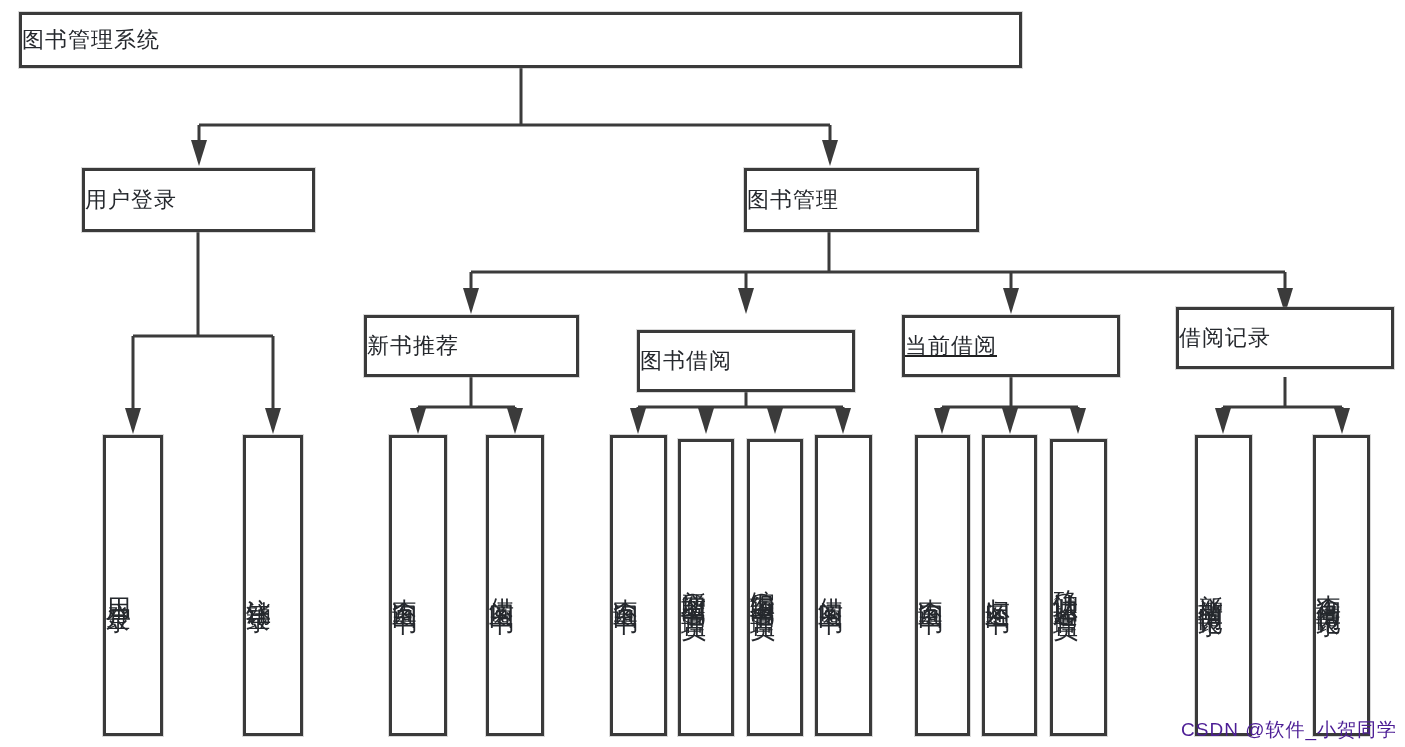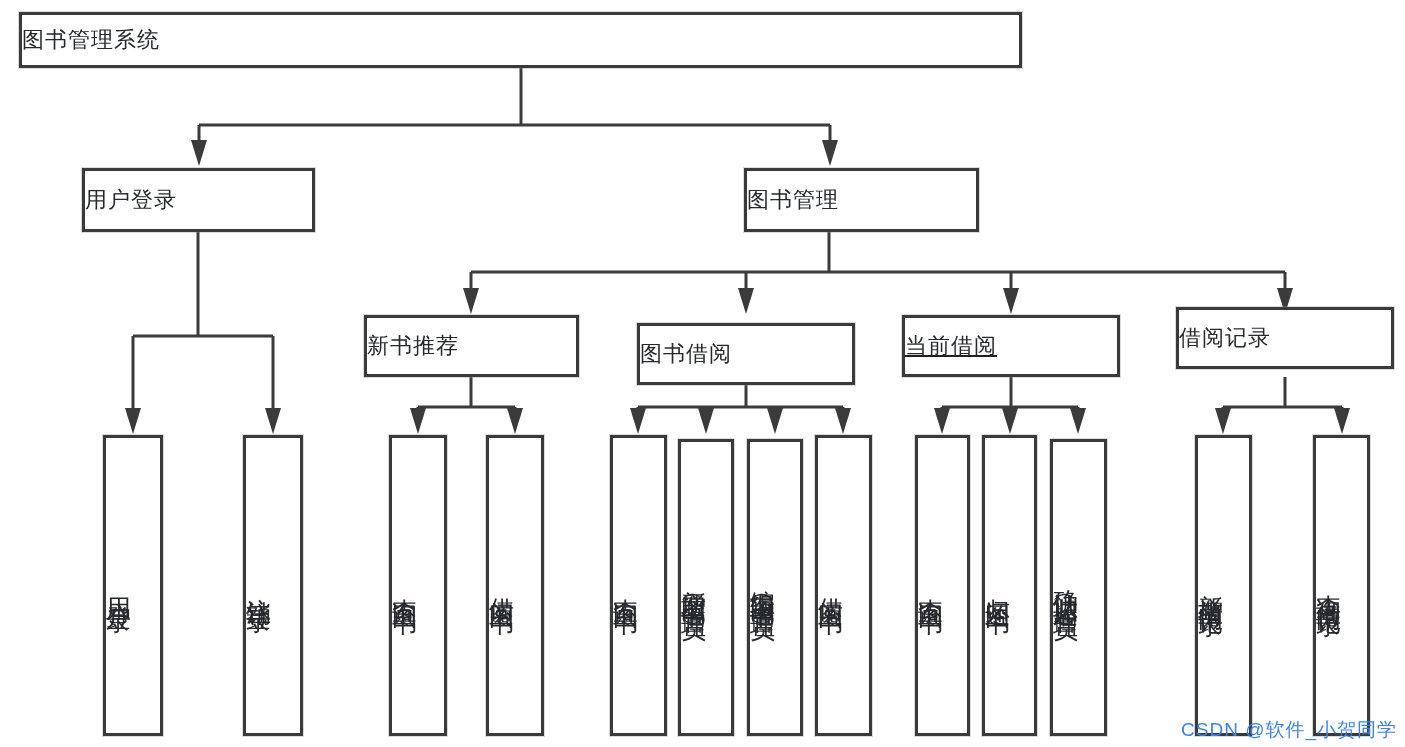--- a/index.html
+++ b/index.html
@@ -44,21 +44,21 @@
     font-size:25px;
     letter-spacing:4px;
     color:#25282d;
     line-height:1;
   }
   .watermark{
     position:absolute;
     right:8px;
     bottom:4px;
     font-size:19px;
-    color:#3b82f6;
+    color:#4c1d95;
     letter-spacing:1px;
     z-index:3;
     white-space:nowrap;
   }
 </style>
 </head>
 <body>
 
 <div class="canvas">
 
@@ -109,21 +109,21 @@
   <div class="node hbox" style="left:82px;top:168px;width:233px;height:64px;">
     <span>用户登录</span>
   </div>
   <div class="node hbox" style="left:712px;top:168px;width:235px;height:64px;margin-left:32px;">
     <span>图书管理</span>
   </div>
 
   <div class="node hbox" style="left:364px;top:315px;width:215px;height:62px;">
     <span>新书推荐</span>
   </div>
-  <div class="node hbox" style="left:637px;top:323px;width:218px;height:62px;font-family:Liberation Mono, monospace;">
+  <div class="node hbox" style="left:637px;top:330px;width:218px;height:62px;font-family:Liberation Mono, monospace;">
     <span>图书借阅</span>
   </div>
   <div class="node hbox" style="left:902px;top:315px;width:218px;height:62px;text-decoration:underline;">
     <span>当前借阅</span>
   </div>
   <div class="node hbox" style="left:1176px;top:307px;width:218px;height:62px;">
     <span>借阅记录</span>
   </div>
 
   <div class="node vbox" style="left:103px;top:435px;width:60px;height:301px;">

